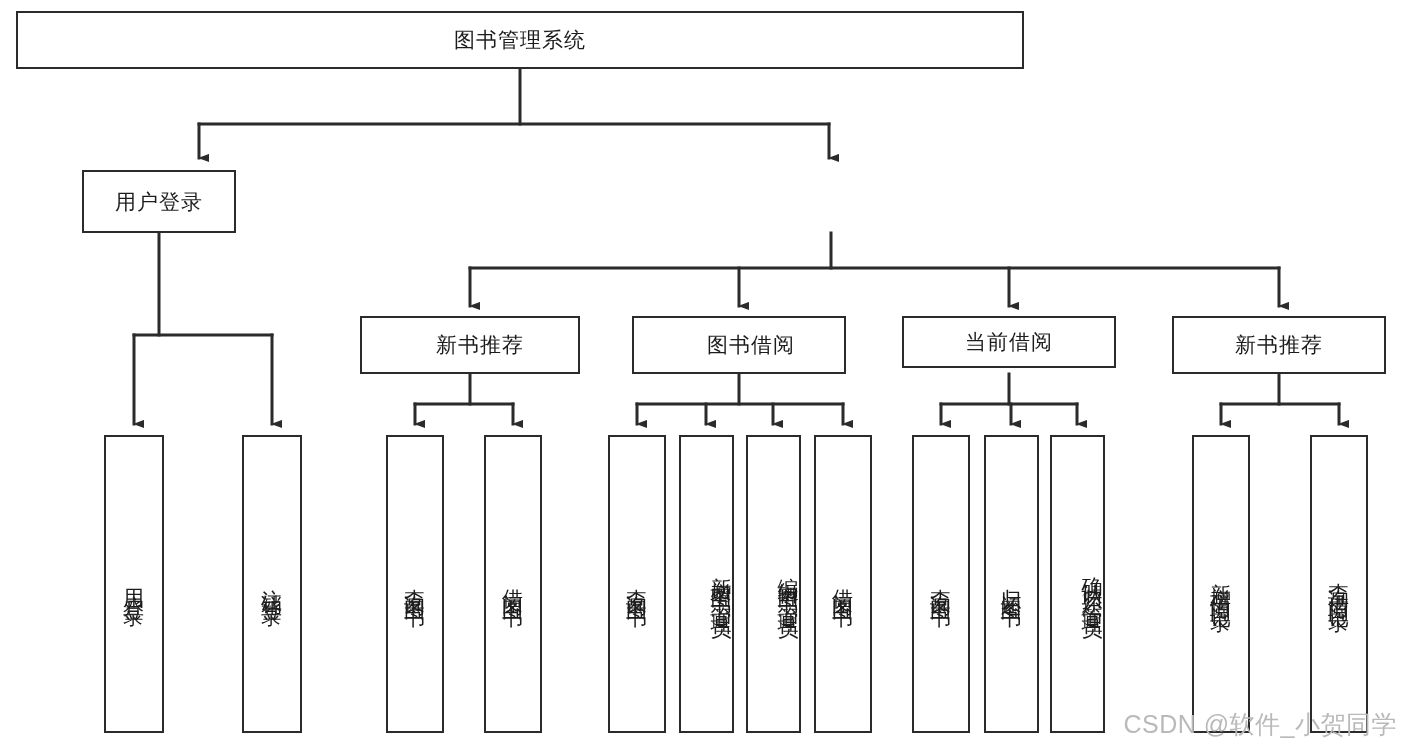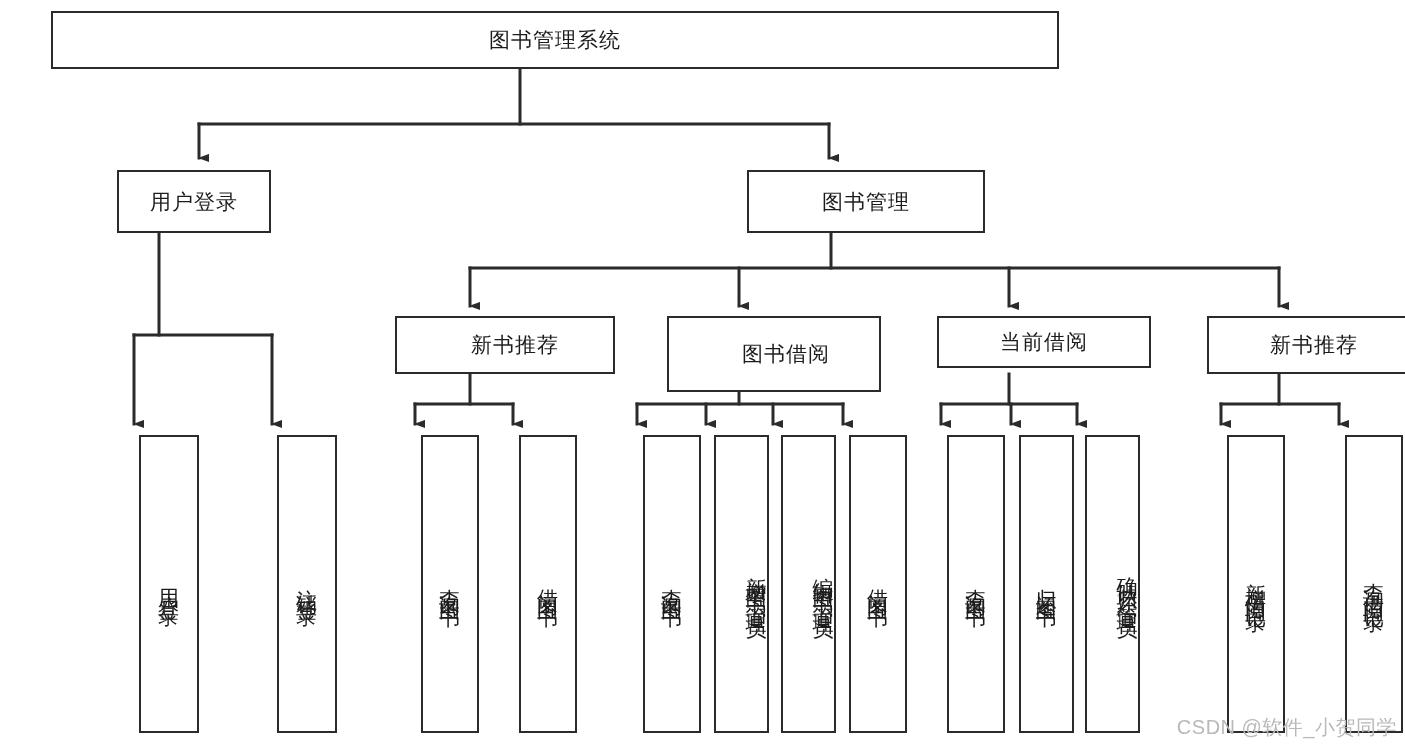--- a/index.html
+++ b/index.html
@@ -2,26 +2,26 @@
 <html><head>
 <meta charset="utf-8">
 <style>
   html,body{margin:0;padding:0;background:#ffffff;}
   body{width:1405px;height:747px;overflow:hidden;
        font-family:"Liberation Sans","DejaVu Sans",sans-serif;}
   #canvas{position:relative;width:1405px;height:747px;background:#fff;}
   #wires{position:absolute;left:0;top:0;width:1405px;height:747px;}
   .node{position:absolute;box-sizing:border-box;background:#ffffff;
         border:2.5px solid #2b2b2b;display:flex;align-items:center;
-        justify-content:center;color:#1c1c1c;margin-left:35px;}
+        justify-content:center;color:#1c1c1c;}
   .node.h{font-size:21px;letter-spacing:1px;}
   .node.v{writing-mode:vertical-rl;text-orientation:upright;
           font-size:21px;letter-spacing:6px;line-height:1;}
   .node.v.topalign{align-items:flex-start;padding-top:6px;}
-  .watermark{position:absolute;right:8px;bottom:6px;font-size:20px;
+  .watermark{position:absolute;right:8px;bottom:6px;font-size:25px;
              color:#b9b9b9;white-space:nowrap;letter-spacing:0.5px;}
 </style>
 </head>
 <body>
 
 <div id="canvas">
 
   <svg id="wires" viewBox="0 0 1405 747" xmlns="http://www.w3.org/2000/svg">
     <defs>
       <marker id="arw" markerWidth="10" markerHeight="11" refX="4.4" refY="10" orient="auto" markerUnits="userSpaceOnUse">
@@ -68,24 +68,23 @@
       <path d="M1279,374 L1279,404"></path>
       <path d="M1221,404 L1339,404"></path>
       <path d="M1221,404 L1221,424" marker-end="url(#arw)"></path>
       <path d="M1339,404 L1339,424" marker-end="url(#arw)"></path>
     </g>
   </svg>
 
   <div class="node h" style="left: 16px; top: 11px; width: 1008px; height: 58px;">图书管理系统</div>
 
   <div class="node h" style="left: 82px; top: 170px; width: 154px; height: 63px;">用户登录</div>
-  <div class="node h" style="left: 712px; top: 170px; width: 238px; height: 63px;">图书管理</div>
 
   <div class="node h" style="left: 360px; top: 316px; width: 220px; height: 58px; padding-left: 20px;">新书推荐</div>
-  <div class="node h" style="left: 632px; top: 316px; width: 214px; height: 76px; padding-left: 24px;">图书借阅</div>
+  <div class="node h" style="left: 632px; top: 316px; width: 214px; height: 58px; padding-left: 24px;">图书借阅</div>
   <div class="node h" style="left: 902px; top: 316px; width: 214px; height: 52px;">当前借阅</div>
   <div class="node h" style="left: 1172px; top: 316px; width: 214px; height: 58px;">新书推荐</div>
 
   <div class="node v" style="left: 104px; top: 435px; width: 60px; height: 298px;">用户登录</div>
   <div class="node v" style="left: 242px; top: 435px; width: 60px; height: 298px;">注销登录</div>
   <div class="node v" style="left: 386px; top: 435px; width: 58px; height: 298px;">查询图书</div>
   <div class="node v" style="left: 484px; top: 435px; width: 58px; height: 298px;">借阅图书</div>
   <div class="node v" style="left: 608px; top: 435px; width: 58px; height: 298px;">查询图书</div>
   <div class="node v topalign" style="left: 679px; top: 435px; width: 55px; height: 298px;">新增图书（管理员）</div>
   <div class="node v topalign" style="left: 746px; top: 435px; width: 55px; height: 298px;">编辑图书（管理员）</div>

